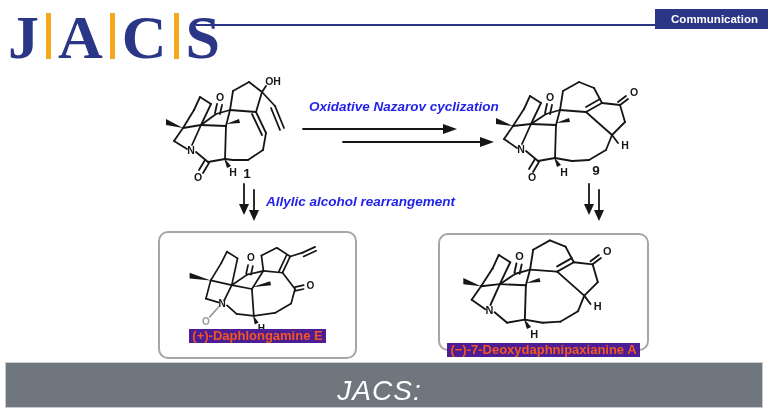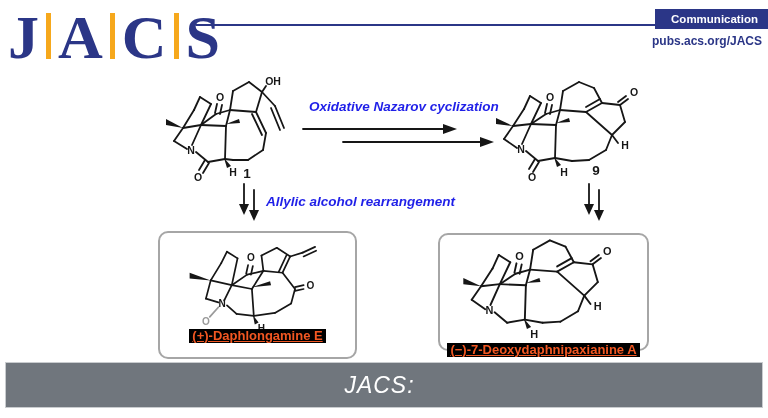--- a/index.html
+++ b/index.html
@@ -64,21 +64,21 @@
   #box-left  { left: 158px; top: 231px; width: 199px; height: 128px; }
   #box-right { left: 438px; top: 233px; width: 211px; height: 118px; }
 
   .product-label {
     position: absolute; text-align: center;
     color: #f25722; font-weight: 700; font-size: 13px; line-height: 14px;
     white-space: nowrap;
   }
   #label-left  { left: 158px; top: 329px; width: 199px; }
   #label-right { left: 438px; top: 343px; width: 211px; }
-  .product-label .lbl { background: #000000; padding: 0 3px; display: inline-block; text-decoration: underline; }
+  .product-label .lbl { background: #4c1d95; padding: 0 3px; display: inline-block; }
 
   
   svg { position: absolute; overflow: visible; }
   svg path, svg line { stroke: #161616; stroke-width: 1.8; fill: none;
                        stroke-linecap: round; stroke-linejoin: round; }
   svg polygon { fill: #161616; stroke: none; }
   svg text { font-family: "Liberation Sans", sans-serif;
              font-weight: 700; font-size: 10.5px; fill: #161616;
              text-anchor: middle; }
   svg text.cnum { font-size: 13.5px; }
@@ -91,42 +91,41 @@
   #structure-right{ left: 455px; top: 234px; width: 172px; height: 117px; }
 
   #arrows-right   { left: 300px; top: 120px; width: 200px; height: 30px; }
   #arrows-down-1  { left: 236px; top: 182px; width: 26px;  height: 45px; }
   #arrows-down-9  { left: 581px; top: 182px; width: 26px;  height: 45px; }
 
   
   .banner {
     position: absolute; left: 5px; right: 5px; top: 362px; height: 46px;
     background: #70767d; border: 1px solid #c9cccf;
-    color: #ffffff; display: flex; align-items: center; justify-content: center;
-    font-size: 23px; white-space: nowrap;
+    color: #ffffff; display: flex; align-items: flex-end; justify-content: center;
+    font-size: 28px; white-space: nowrap;
   }
   .banner .journal { font-style: italic; margin-right: 9px; letter-spacing: 1px; }
 </style>
 </head>
 <body>
 
 <div id="page">
 
   <div class="logo-row">
     <span class="logo-letter">J</span>
     <span class="logo-bar"></span>
     <span class="logo-letter">A</span>
     <span class="logo-bar"></span>
     <span class="logo-letter">C</span>
     <span class="logo-bar"></span>
     <span class="logo-letter">S</span>
   </div>
   <div class="header-rule"></div>
   <div class="badge">Communication</div>
-  <div class="site-url">pubs.acs.org/JACS</div>
 
   <svg id="structure-1" viewBox="0 0 150 115">
     <g>
       <polygon points="3,46 3,52 20,55"></polygon>
       <path d="M20,55 L11,68"></path>
         <path d="M11,68 L24,76"></path>
       <path d="M33,79 L45,89"></path>
       <path d="M46,90 L40,100"></path>
         <path d="M42,87 L36,97"></path>
       <path d="M45,89 L62,86"></path>

